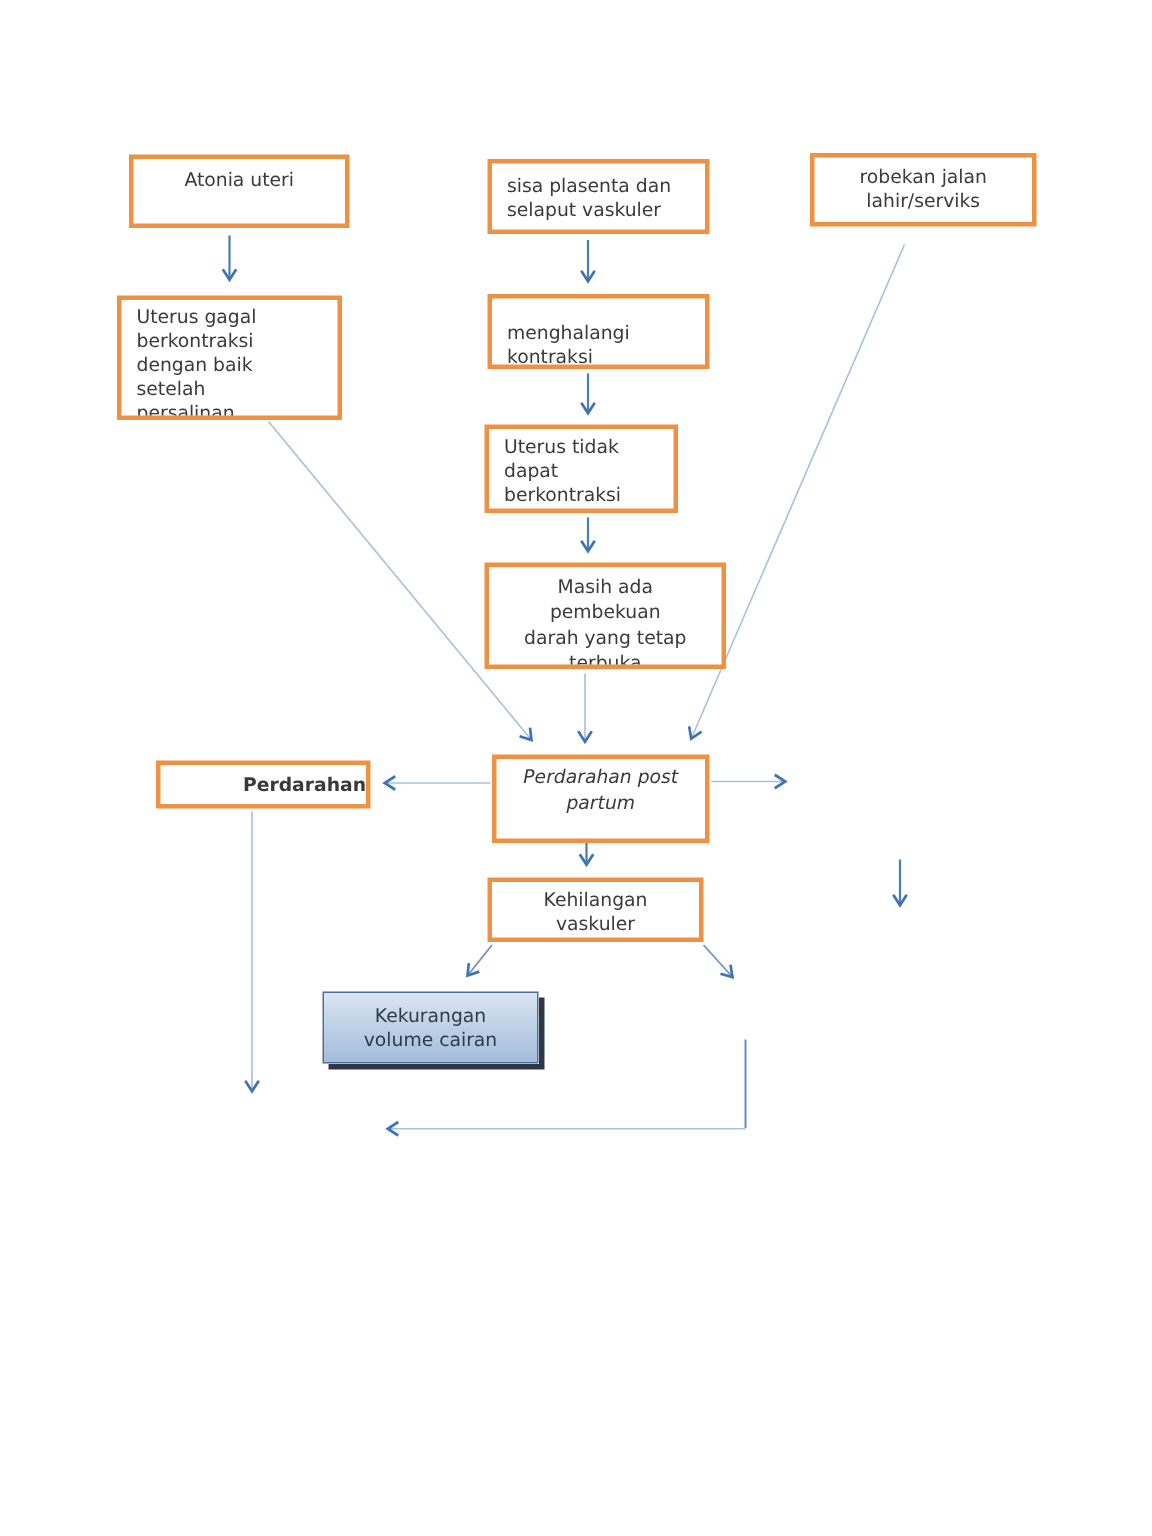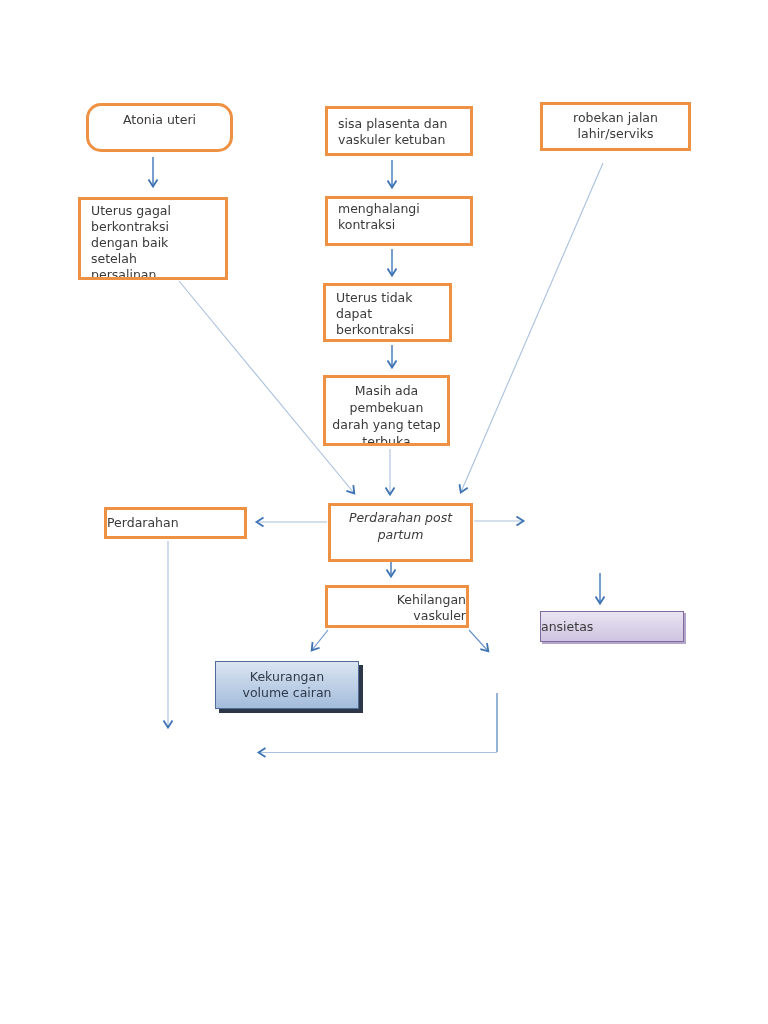--- a/index.html
+++ b/index.html
@@ -7,36 +7,36 @@
     position:relative;width:768px;height:1024px;background:#ffffff;overflow:hidden;
     font-family:"DejaVu Sans","Liberation Sans",sans-serif;
     font-size:12.5px;color:#3a3a3a;
   }
   #connectors{position:absolute;left:0;top:0;z-index:0;}
   .node{position:absolute;box-sizing:border-box;background:#ffffff;z-index:1;overflow:hidden;}
   .label{white-space:pre-line;line-height:16px;display:block;}
   .orange{border:3px solid #ef9143;}
   .center{text-align:center;}
   .left{text-align:left;}
-  .vcenter{display:flex;align-items:center;justify-content:flex-start;}
+  .vcenter{display:flex;align-items:center;justify-content:flex-end;font-weight:bold;}
   
-  #n-atonia       {left:86px;  top:103px; width:147px; height:49px; padding-top:6px;border-radius:15px;}
+  #n-atonia       {left:86px;  top:103px; width:147px; height:49px; padding-top:6px;}
   #n-sisa         {left:325px; top:106px; width:148px; height:50px; padding:7px 6px 0 10px;}
   #n-robekan      {left:540px; top:102px; width:151px; height:49px; padding-top:5px;}
   #n-uterusgagal  {left:78px;  top:197px; width:150px; height:83px; padding:3px 6px 0 10px;}
-  #n-menghalangi  {left:325px; top:196px; width:148px; height:50px; padding:2px 6px 0 10px;}
+  #n-menghalangi  {left:325px; top:196px; width:148px; height:50px; padding:15px 6px 0 10px;}
   #n-uterustidak  {left:323px; top:283px; width:129px; height:59px; padding:4px 6px 0 10px;}
-  #n-masihada     {left:323px; top:375px; width:127px; height:71px; padding-top:4px;}
+  #n-masihada     {left:323px; top:375px; width:161px; height:71px; padding-top:4px;}
   #n-masihada .label{line-height:17px;}
   #n-perdarahanpp {left:328px; top:503px; width:145px; height:59px; padding-top:3px;font-style:italic;}
   #n-perdarahanpp .label{line-height:17px;}
   #n-perdarahan   {left:104px; top:507px; width:143px; height:32px;}
   #n-ancaman      {left:530px; top:503px; width:148px; height:68px; padding-top:4px;}
   #n-ancaman .label{line-height:18px;}
-  #n-kehilangan   {left:325px; top:585px; width:144px; height:43px; padding-top:4px;text-align:right;}
+  #n-kehilangan   {left:325px; top:585px; width:144px; height:43px; padding-top:4px;}
   #n-ansietas     {left:540px; top:611px; width:144px; height:31px;
                    border:1.5px solid #7f6ba0;
                    background:linear-gradient(#e9e4f2,#cfc4e0);
                    box-shadow:2px 2px 0 #b3a6c8;}
   #n-kekurangan   {left:215px; top:661px; width:144px; height:48px; padding-top:7px;
                    border:1.5px solid #4f6d96;
                    background:linear-gradient(#dae5f1,#a3bcdb);
                    box-shadow:4px 4px 0 #2e3747; color:#2f3a4a;}
   #n-hipovolemi   {left:423px; top:662px; width:145px; height:31px;}
   #n-resiko       {left:95px;  top:738px; width:144px; height:30px;
@@ -72,21 +72,21 @@
     <path d="M497,693 L497,752" stroke="#5b8ac2" stroke-width="1.3" fill="none"></path>
     <path d="M497,752.5 L259,752.5" stroke="#a9c0de" stroke-width="1.1" fill="none" marker-end="url(#arw)"></path>
   </svg>
 
   <div id="n-atonia" class="node orange center">
     <span class="label">Atonia uteri</span>
   </div>
 
   <div id="n-sisa" class="node orange left">
     <span class="label">sisa plasenta dan
-vaskuler ketuban</span>
+selaput vaskuler</span>
   </div>
 
   <div id="n-robekan" class="node orange center">
     <span class="label">robekan jalan
 lahir/serviks</span>
   </div>
 
   <div id="n-uterusgagal" class="node orange left">
     <span class="label">Uterus gagal
 berkontraksi
@@ -116,23 +116,20 @@
   <div id="n-perdarahanpp" class="node orange center">
     <span class="label">Perdarahan post
 partum</span>
   </div>
 
   <div id="n-perdarahan" class="node orange center vcenter">
     <span class="label">Perdarahan</span>
   </div>
 
 
-  <div id="n-ansietas" class="node center vcenter">
-    <span class="label">ansietas</span>
-  </div>
 
   <div id="n-kehilangan" class="node orange center">
     <span class="label">Kehilangan
 vaskuler</span>
   </div>
 
   <div id="n-kekurangan" class="node center">
     <span class="label">Kekurangan
 volume cairan</span>
   </div>

